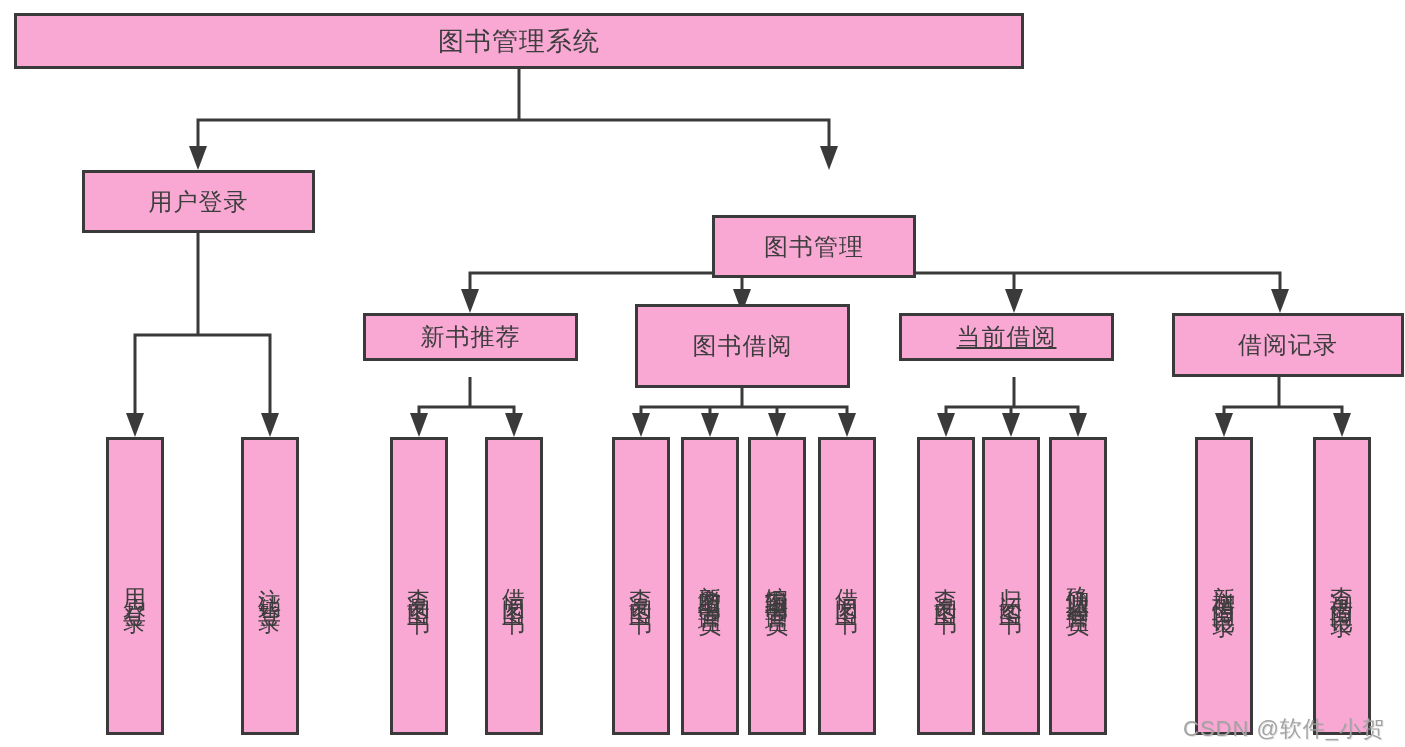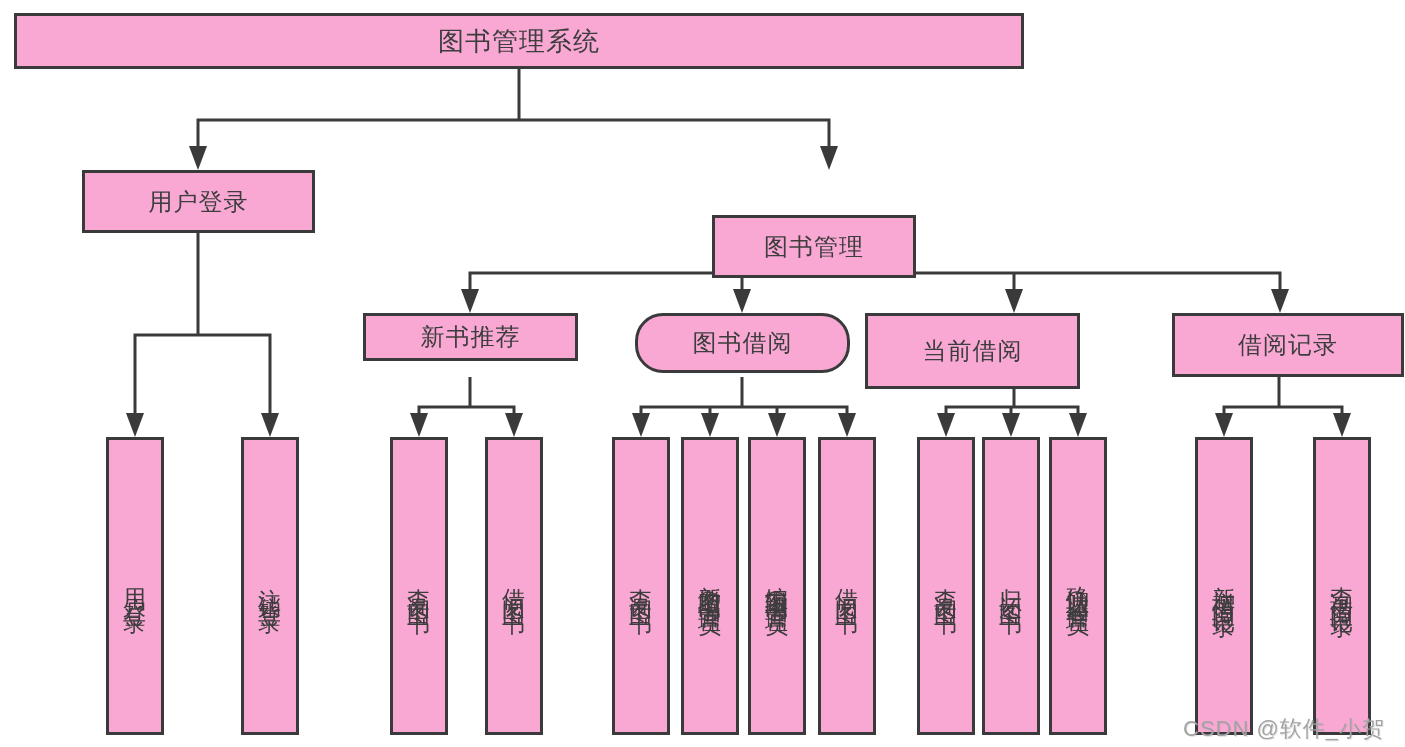--- a/index.html
+++ b/index.html
@@ -95,22 +95,22 @@
       <polygon points="1333,413 1351,413 1342,437"></polygon>
     </g>
   </svg>
 
   <div class="node root" style="left:14px; top:13px; width:1010px; height:56px;">图书管理系统</div>
 
   <div class="node" style="left:82px; top:170px; width:233px; height:63px;">用户登录</div>
   <div class="node" style="left:712px; top:170px; width:204px; height:63px;margin-top:45px;">图书管理</div>
 
   <div class="node" style="left:363px; top:313px; width:215px; height:48px;">新书推荐</div>
-  <div class="node" style="left:635px; top:313px; width:215px; height:60px;border-radius:28px;">图书借阅</div>
-  <div class="node" style="left:865px; top:313px; width:215px; height:76px;">当前借阅</div>
+  <div class="node" style="left:635px; top:304px; width:215px; height:84px;">图书借阅</div>
+  <div class="node" style="left:899px; top:313px; width:215px; height:48px;text-decoration:underline;">当前借阅</div>
   <div class="node" style="left:1172px; top:313px; width:232px; height:64px;">借阅记录</div>
 
   <div class="node vnode" style="left:106px; top:437px; width:58px; height:298px;">用户登录</div>
   <div class="node vnode" style="left:241px; top:437px; width:58px; height:298px;">注销登录</div>
 
   <div class="node vnode" style="left:390px; top:437px; width:58px; height:298px;">查询图书</div>
   <div class="node vnode" style="left:485px; top:437px; width:58px; height:298px;">借阅图书</div>
 
   <div class="node vnode" style="left:612px; top:437px; width:58px; height:298px;">查询图书</div>
   <div class="node vnode" style="left:681px; top:437px; width:58px; height:298px; letter-spacing:4px; line-height:50px;">新增图书（管理员）</div>

